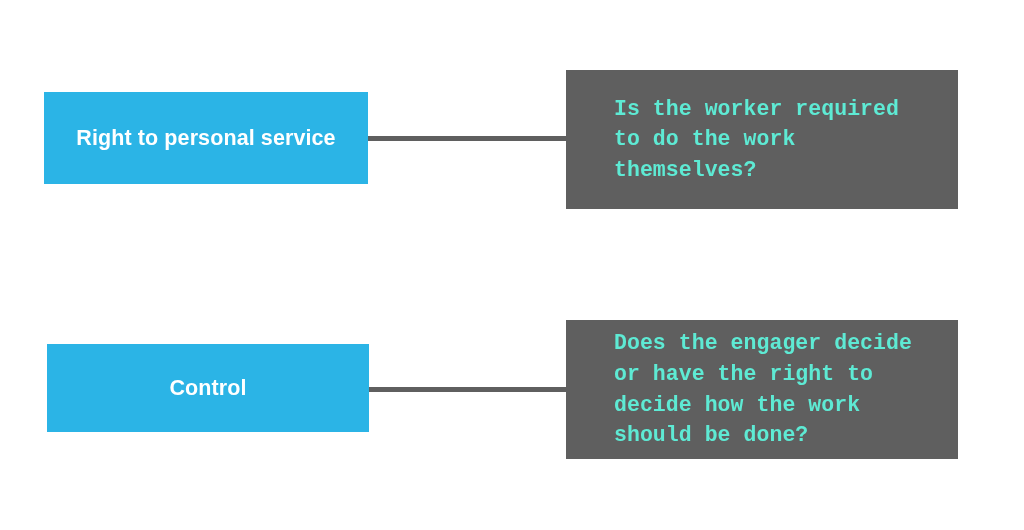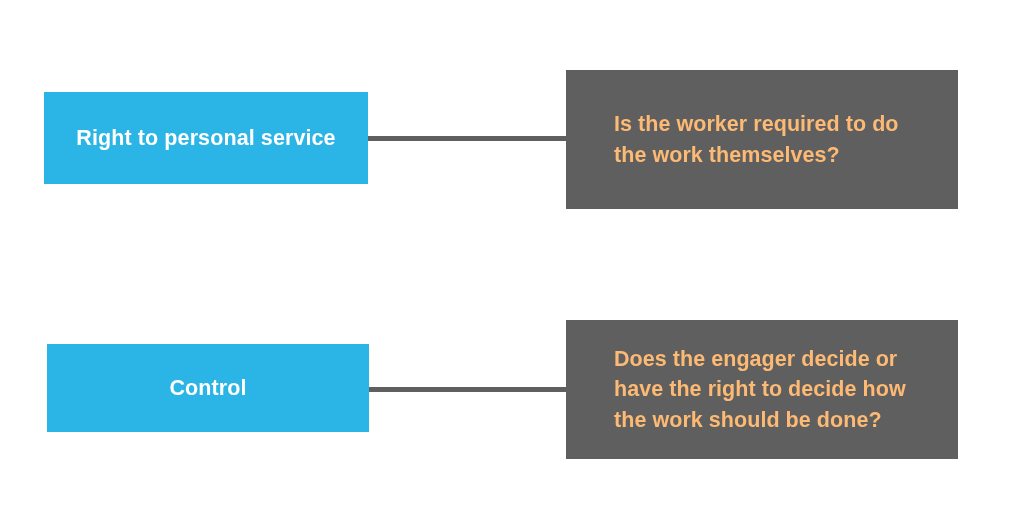--- a/index.html
+++ b/index.html
@@ -98,25 +98,26 @@
     padding: 0 42px 0 48px;
   }
   .row-2 .question-box {
     left: 566px;
     top: 70px;
     width: 392px;
     height: 139px;
     padding: 0 34px 0 48px;
   }
   .question-box-text {
-    color: #fdba74;
+    color: #5eead4;
     font-size: 21.5px;
     font-weight: bold;
     line-height: 1.42;
     letter-spacing: 0.05px;
+    font-family: Liberation Mono, monospace;
   }
 </style>
 </head>
 <body>
 
 <div class="diagram-canvas">
 
   <div class="row row-1">
     <div class="label-box">
       <span class="label-box-text">Right to personal service</span>

